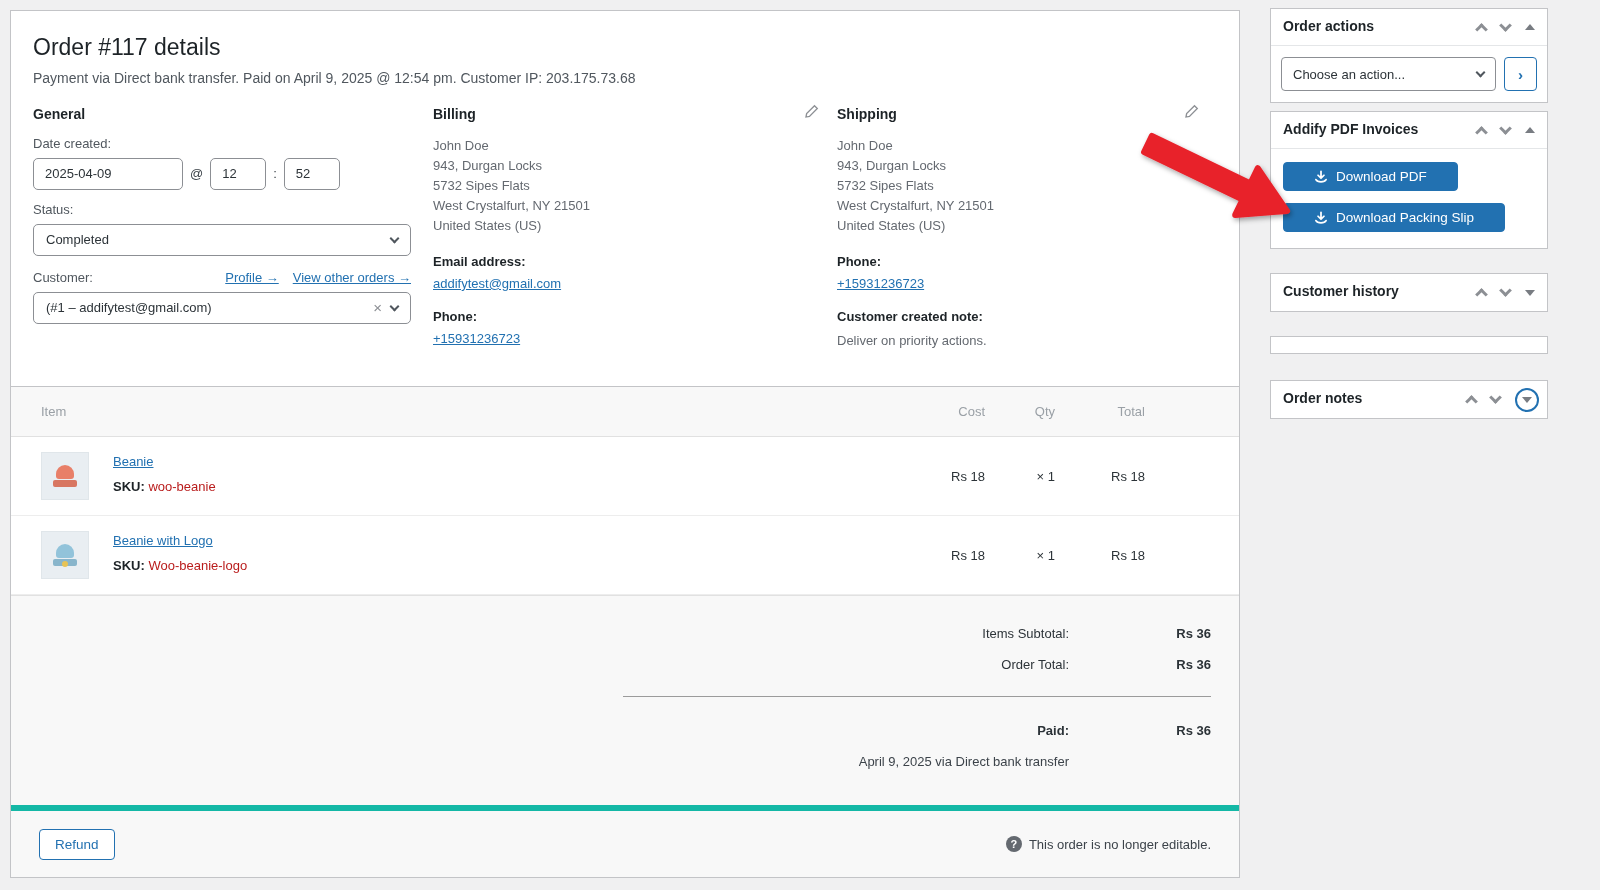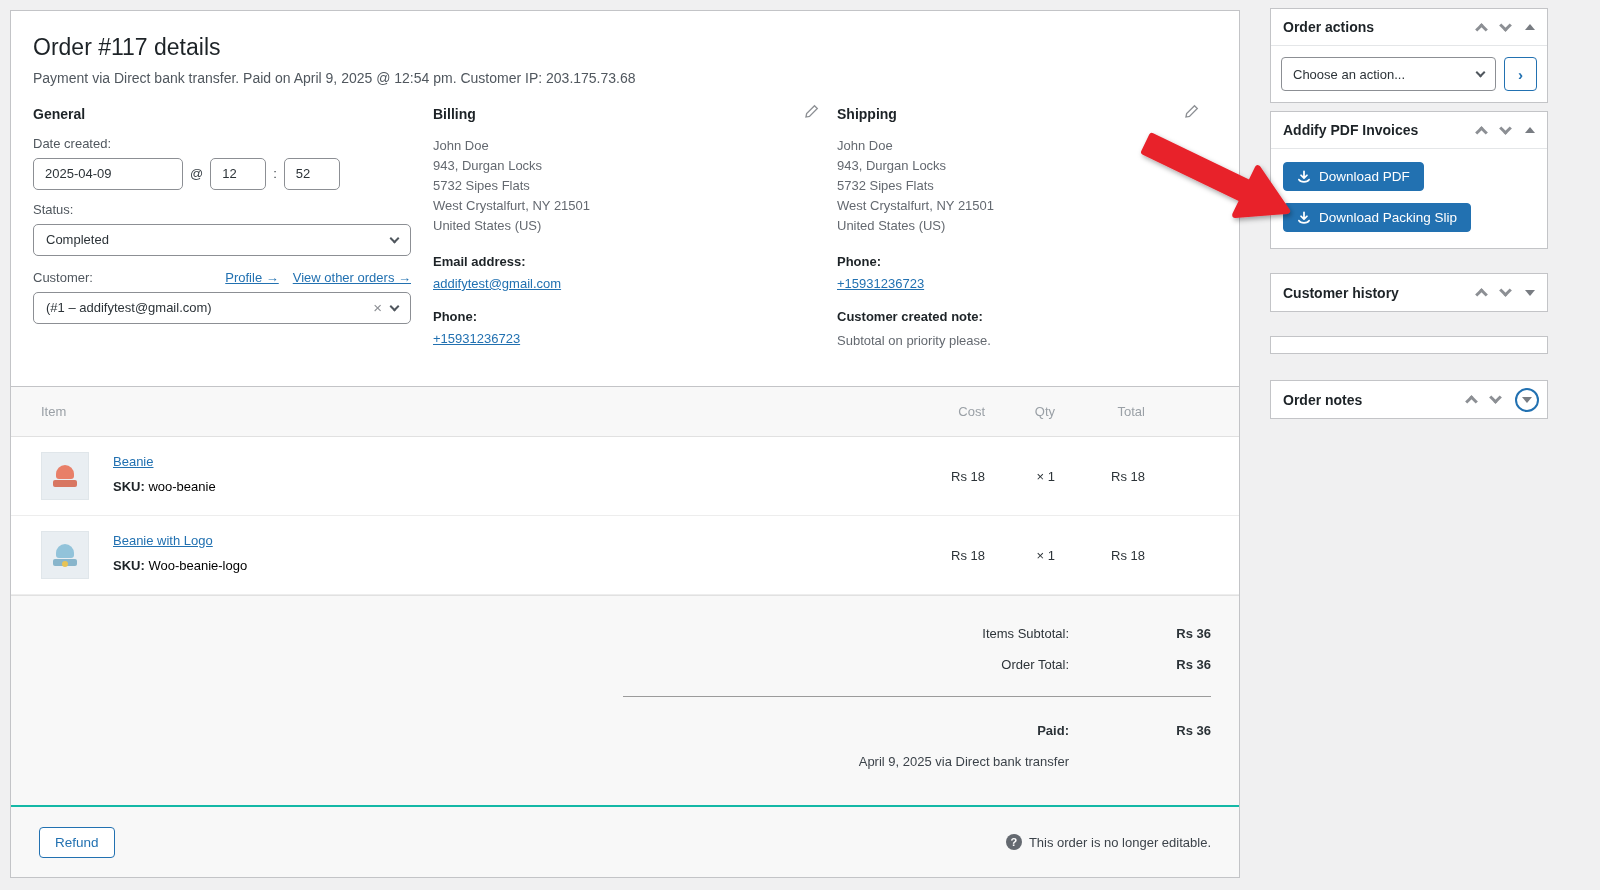--- a/index.html
+++ b/index.html
@@ -55,46 +55,46 @@
   .item-row { border-bottom:1px solid #ededed; }
   .item-main { display:flex; align-items:flex-start; padding:15px 0 15px 30px; gap:24px; }
   .thumb { width:48px; height:48px; background:#e9eef2; border:1px solid #e0e6ea; display:flex; align-items:center; justify-content:center; flex-shrink:0; }
   .beanie { position:relative; width:24px; height:23px; }
   .beanie .dome { width:18px; height:14px; border-radius:9px 9px 3px 3px; margin:0 auto; }
   .beanie .band { width:24px; height:7px; border-radius:2px; margin-top:1px; filter:brightness(0.93); }
   .beanie .logo-dot { position:absolute; left:9px; bottom:0; width:6px; height:6px; border-radius:50%; background:#e7c355; }
   .item-name { color:#2271b1; text-decoration:underline; display:inline-block; margin-top:2px; }
   .sku-line { margin-top:10px; }
   .sku-label { font-weight:bold; color:#1d2327; }
-  .sku-val { color:#000000; }
+  .sku-val { color:#b91c1c; }
   .amount { color:#2c3338; }
 
   .totals-block { background:#f8f8f8; border-top:1px solid #e1e1e1; padding:30px 28px 10px; height:213px; }
   .totals-row { display:flex; justify-content:flex-end; align-items:baseline; margin-bottom:16px; }
   .totals-label { color:#2c3338; text-align:right; }
   .totals-label.bold { font-weight:bold; }
   .totals-value { width:142px; text-align:right; font-weight:bold; color:#2c3338; }
   .totals-divider { border-top:1px solid #9b9b9b; width:588px; margin:24px 0 26px auto; }
   .paid-note { text-align:right; padding-right:142px; color:#3c434a; margin-top:16px; }
 
   .refund-bar {
     position:absolute; left:0; right:0; bottom:0; height:72px; background:#f8f8f8;
-    border-top:2px solid #14b8a6; display:flex; align-items:center; justify-content:space-between; padding:16px 28px;
+    border-top:6px solid #14b8a6; display:flex; align-items:center; justify-content:space-between; padding:16px 28px;
   }
   .refund-btn {
     background:#fff; border:1px solid #2271b1; color:#2271b1; border-radius:4px;
     font:inherit; font-size:13.5px; padding:7px 15px; cursor:pointer;
   }
   .notice { display:flex; align-items:center; gap:7px; color:#3c434a; }
   .help-icon { width:16px; height:16px; border-radius:50%; background:#646970; color:#fff; font-size:11px; font-weight:bold; display:flex; align-items:center; justify-content:center; }
 
   
   #sidebar { position:absolute; left:1270px; top:8px; width:278px; }
   .sb-panel { background:#fff; border:1px solid #c3c4c7; }
-  .sb-header { display:flex; align-items:center; height:37px; padding:0 12px; }
+  .sb-header { display:flex; height:37px; padding:9px 12px; }
   .sb-header.bordered { border-bottom:1px solid #e4e6e8; }
   .sb-title { flex:1; font-size:14px; font-weight:bold; color:#1d2327; }
   .sb-controls { display:flex; align-items:center; gap:15px; }
   .order-chev { display:inline-block; width:9px; height:9px; border-top:3px solid #8c8f94; border-right:3px solid #8c8f94; cursor:pointer; }
   .order-chev.up { transform:rotate(-45deg); margin-top:4px; }
   .order-chev.down { transform:rotate(135deg); margin-bottom:4px; }
   .tri { width:0; height:0; border-left:5px solid transparent; border-right:5px solid transparent; cursor:pointer; }
   .tri.up { border-bottom:6px solid #787c82; }
   .tri.down { border-top:6px solid #787c82; }
   .focus-ring { width:24px; height:24px; border:2px solid #2271b1; border-radius:50%; display:flex; align-items:center; justify-content:center; margin:-5px -4px -5px 0; }
@@ -108,21 +108,21 @@
     width:33px; height:34px; border:1px solid #2271b1; border-radius:4px; background:#fff;
     color:#2271b1; font-size:15px; font-weight:bold; display:flex; align-items:center; justify-content:center; cursor:pointer;
   }
   .oa-footer { border-top:1px solid #dcdcde; height:49px; display:flex; align-items:center; justify-content:space-between; padding:0 12px; }
   .trash-link { color:#b32d2e; text-decoration:underline; cursor:pointer; }
   .update-btn { background:#2271b1; border:1px solid #2271b1; color:#fff; border-radius:4px; font:inherit; font-size:13.5px; padding:8px 15px; cursor:pointer; }
 
   .pdf-body { padding:13px 12px 16px; display:flex; flex-direction:column; align-items:flex-start; gap:12px; }
   .dl-btn {
     background:#2271b1; border:1px solid #2271b1; color:#fff; border-radius:4px;
-    font:inherit; font-size:13.5px; padding:6px 13px; display:flex; align-items:center; gap:8px; cursor:pointer;
+    font:inherit; font-size:13.5px; padding:6px 30px; display:flex; align-items:center; gap:8px; cursor:pointer;
   }
   .empty-body { height:16px; }
 
   .mt22 { margin-top:8px; } .mt21 { margin-top:21px; } .mt24 { margin-top:24px; } .mt26 { margin-top:26px; }
 
   #annotation-arrow { position:absolute; left:0; top:0; width:1600px; height:890px; pointer-events:none; z-index:20; }
 </style>
 </head>
 <body>
 
@@ -192,21 +192,21 @@
           </svg>
       </span>
       <div class="addr-line">John Doe</div>
       <div class="addr-line">943, Durgan Locks</div>
       <div class="addr-line">5732 Sipes Flats</div>
       <div class="addr-line">West Crystalfurt, NY 21501</div>
       <div class="addr-line">United States (US)</div>
       <div class="sub-label">Phone:</div>
       <a class="blue-link">+15931236723</a>
       <div class="sub-label">Customer created note:</div>
-      <div class="plain-val">Subtotal on priority please.</div>
+      <div class="plain-val">Deliver on priority actions.</div>
     </div>
   </div>
 </section>
 
 <section class="panel" id="items-panel">
   <div class="items-grid items-head">
     <div class="cell-item">Item</div>
     <div class="cell-r">Cost</div>
     <div class="cell-r">Qty</div>
     <div class="cell-r">Total</div>

